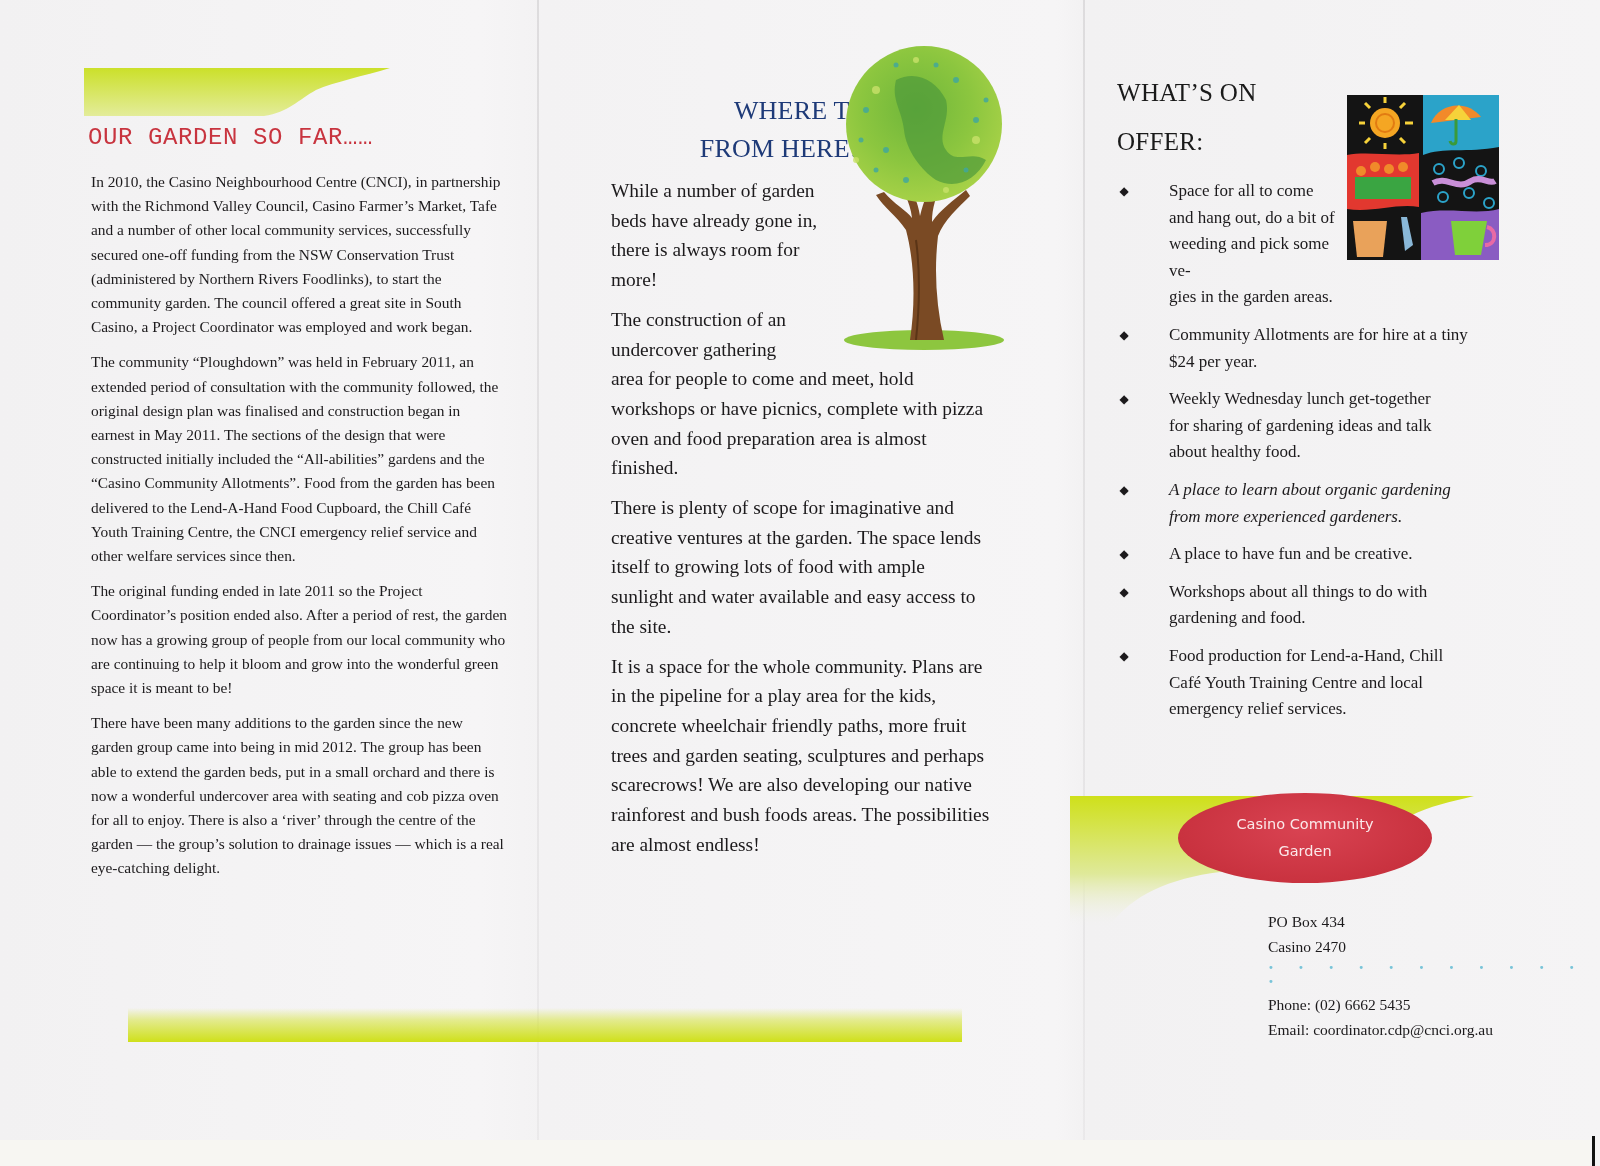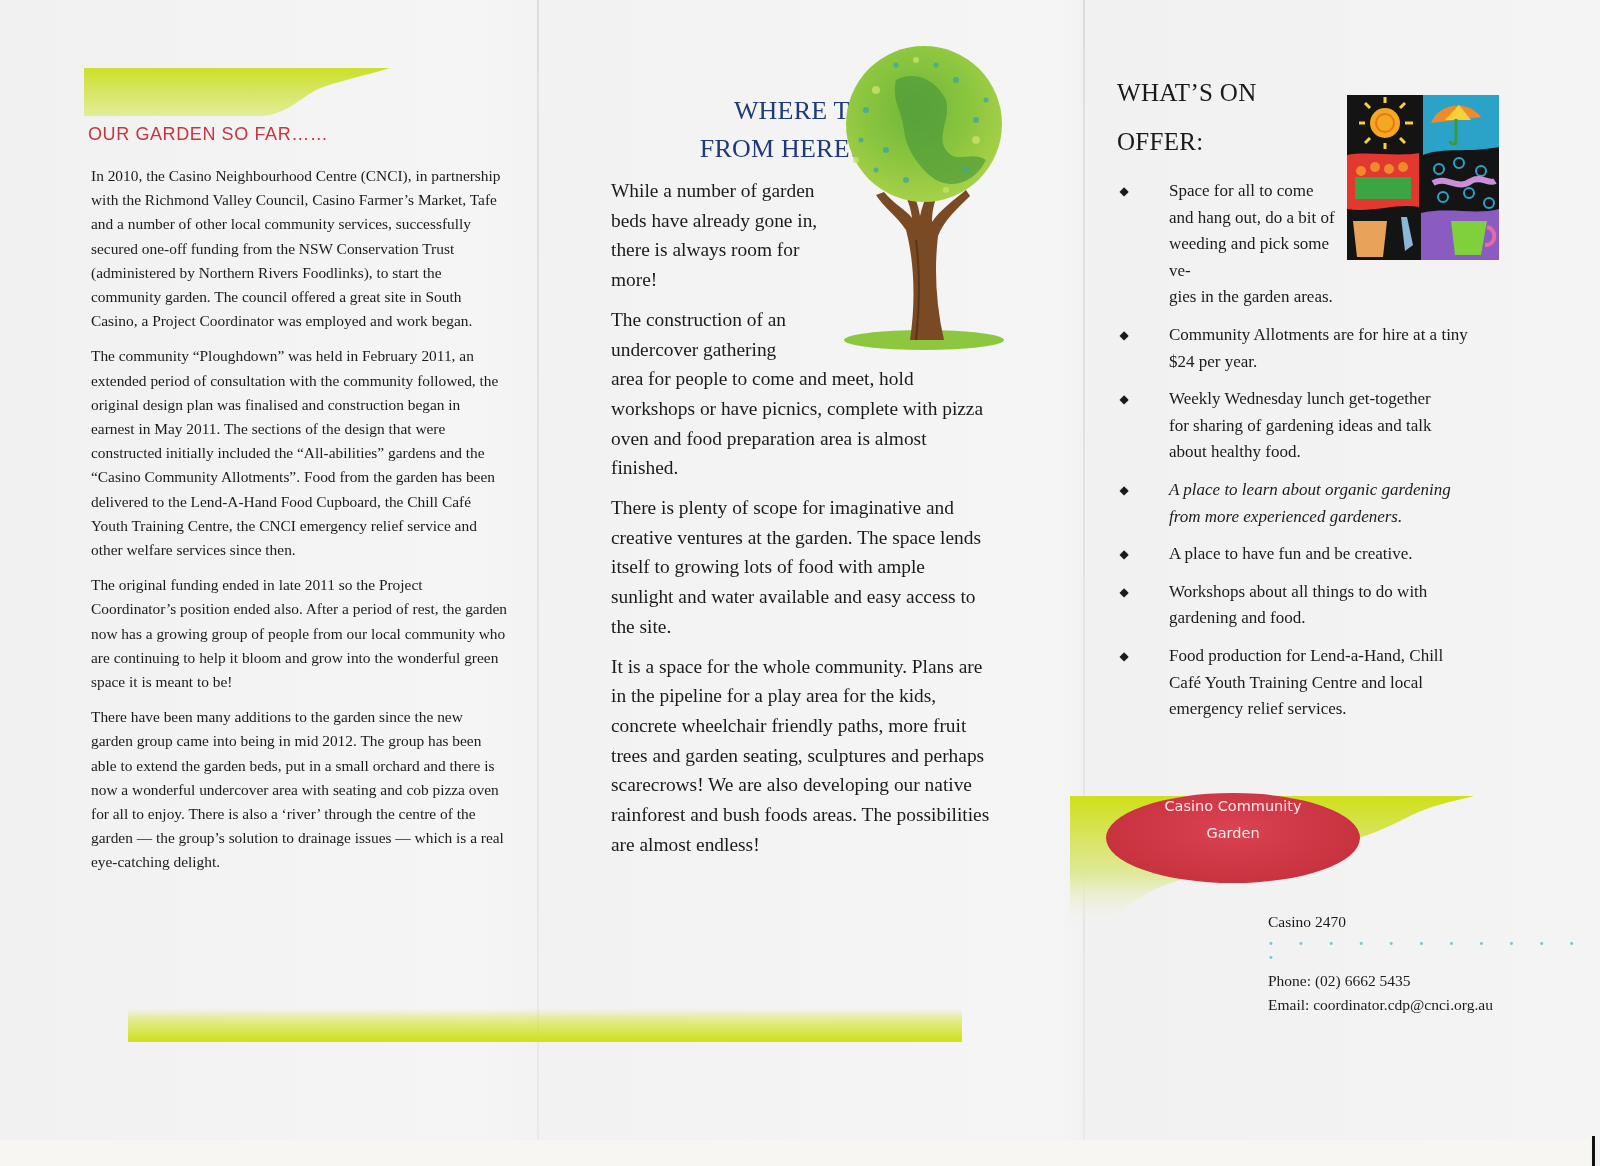--- a/index.html
+++ b/index.html
@@ -35,22 +35,22 @@
       position: absolute; left: 128px; top: 1008px; width: 834px; height: 34px;
       background: linear-gradient(180deg, rgba(214,228,60,0) 0%, rgba(214,228,60,0.55) 35%, #cfe01a 100%);
     }
     .swoosh-right {
       position: absolute; left: 1070px; top: 796px; width: 404px; height: 130px;
     }
 
     
     .col1 { position: absolute; left: 91px; top: 120px; width: 416px; }
     .h-red {
-      font-family: Liberation Sans, sans-serif;
-      color: #c8343f; font-size: 18px; letter-spacing: 0.6px; margin: 4px 0 0 -3px;
+      font-family: Liberation Mono, monospace;
+      color: #c8343f; font-size: 24px; letter-spacing: 0.6px; margin: 4px 0 0 -3px;
       font-weight: normal;
     }
     .col1 p {
       font-size: 15.4px; line-height: 24.2px; margin: 0 0 11px 0; text-align: left;
     }
     .col1 .p-first { margin-top: 19px; }
 
     
     .col2 { position: absolute; left: 611px; top: 92px; width: 380px; }
     .h-blue {
@@ -79,24 +79,24 @@
       font-family: "DejaVu Sans", sans-serif;
     }
     .offer-item .narrow { display: block; width: 170px; }
     .offer-item .wide { display: block; width: 330px; }
 
     .clipart {
       position: absolute; left: 1347px; top: 95px; width: 152px; height: 165px;
     }
 
     .logo-ellipse {
-      position: absolute; left: 1106px; top: 793px; width: 254px; height: 90px;
+      position: absolute; left: 1178px; top: 793px; width: 254px; height: 90px;
       border-radius: 50%;
       background: radial-gradient(ellipse at 50% 40%, #d94352 0%, #c9323f 70%, #b92a37 100%);
-      display: flex; flex-direction: column; align-items: center; 
+      display: flex; flex-direction: column; align-items: center; justify-content: center;
       color: #fbe9ea; font-family: "DejaVu Sans", "Liberation Sans", sans-serif; font-size: 14.5px; line-height: 27px;
     }
     .contact { position: absolute; left: 1268px; top: 910px; font-size: 15.5px; line-height: 24.5px; }
     .contact .dots {
       color: #79c4d8; letter-spacing: 10.5px; font-size: 10px; line-height: 14px; margin: 2px 0 4px 0;
       font-family: "DejaVu Sans", sans-serif;
     }
   </style>
 </head>
 <body>
@@ -264,20 +264,21 @@
     </defs>
     <path d="M0,0 L404,0 C380,6 360,10 340,20 C320,30 300,40 280,44 C230,56 200,70 150,76 C100,82 60,100 40,130 L0,130 Z" fill="url(#gRight)"></path>
   </svg>
 
   <div class="logo-ellipse">
     <span>Casino Community</span>
     <span>Garden</span>
   </div>
 
   <div class="contact">
+    <div>PO Box 434</div>
     <div>Casino 2470</div>
     <div class="dots">• • • • • • • • • • • •</div>
     <div>Phone: (02) 6662 5435</div>
     <div>Email: coordinator.cdp@cnci.org.au</div>
   </div>
 
   <div class="swoosh-bottom"></div>
 </div>
 
 <div class="bottom-strip"></div>

